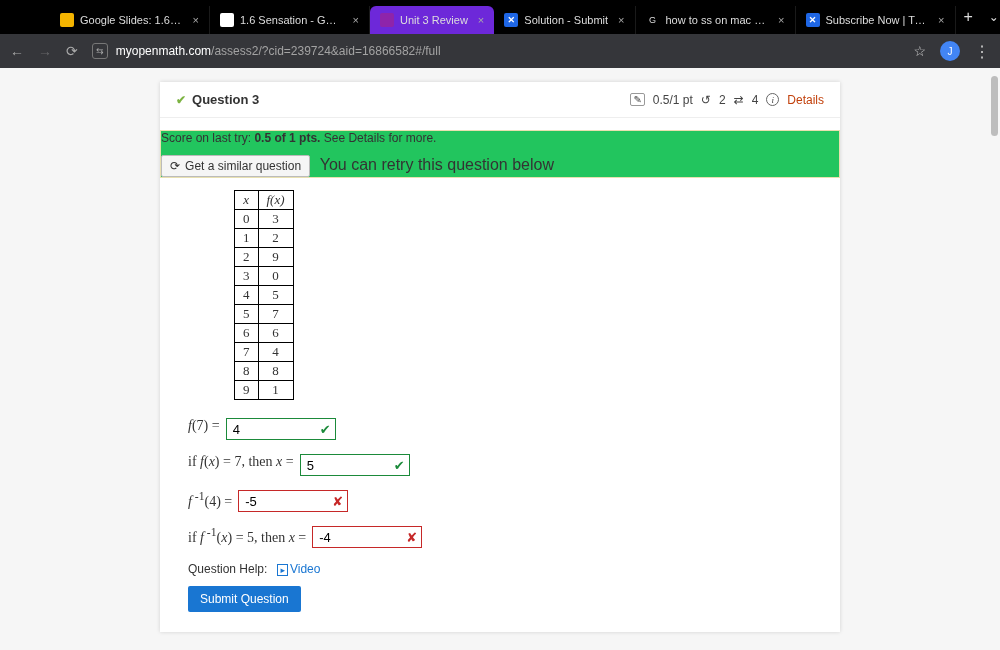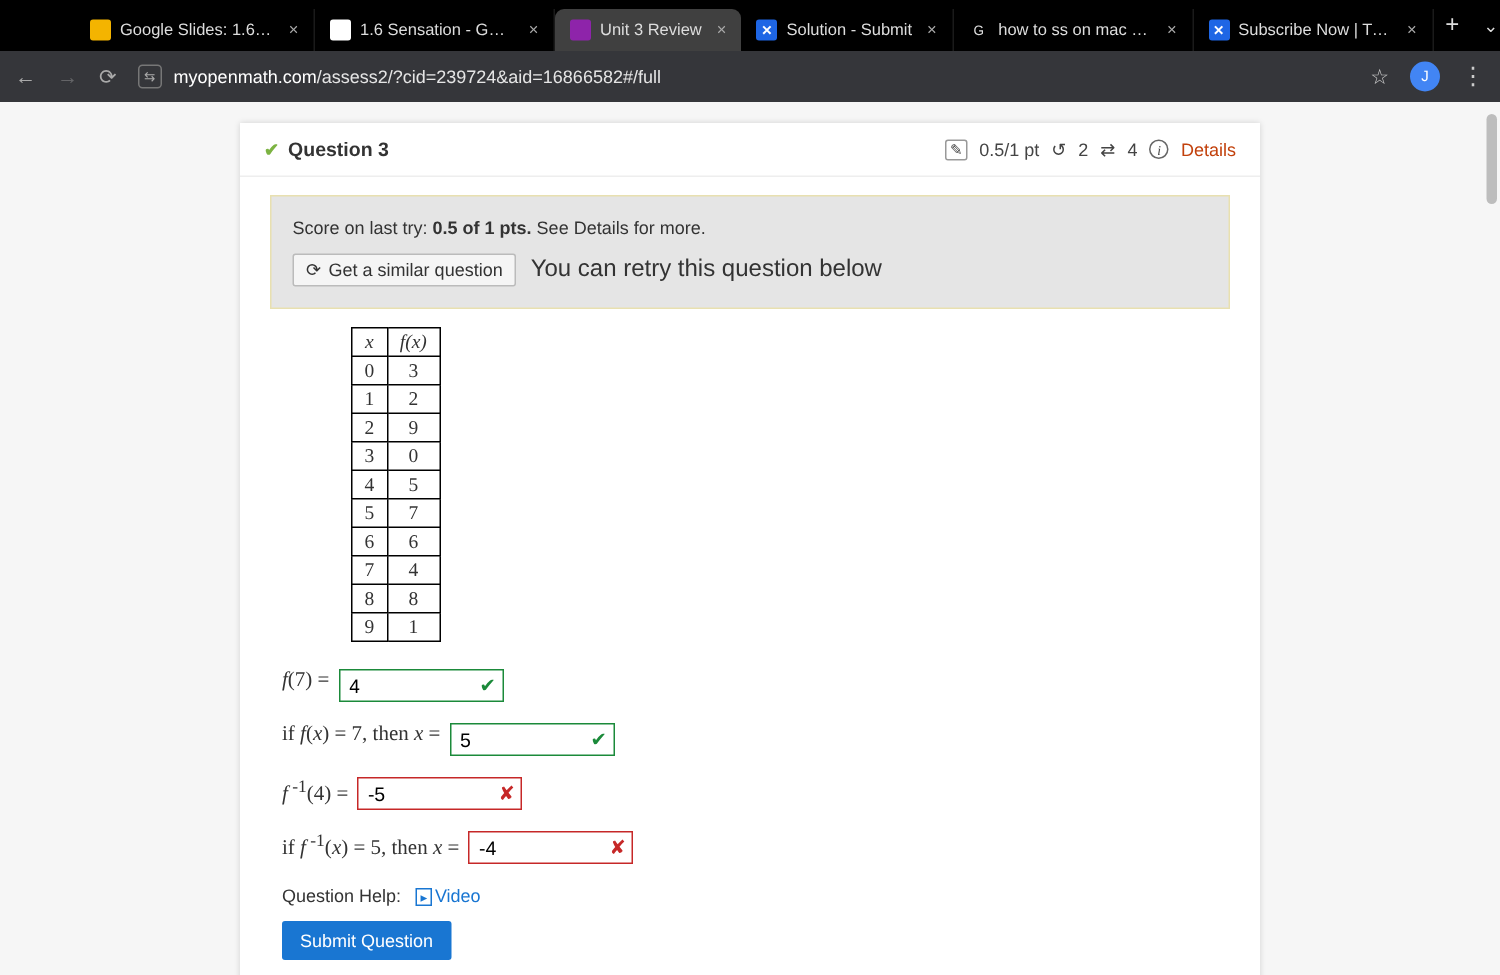--- a/index.html
+++ b/index.html
@@ -29,21 +29,21 @@
     height: 28px;
     font-size: 11px;
     color: #ddd;
     max-width: 160px;
     border-right: 1px solid rgba(255,255,255,0.1);
     gap: 6px;
     position: relative;
     top: 3px;
     cursor: pointer;
   }
-  .tab.active { background: #404040; border-radius: 6px 6px 0 0; border-right:none;}
+  .tab.active { background: #6d28d9; border-radius: 6px 6px 0 0; border-right:none;}
   .tab .ttext { white-space: nowrap; overflow: hidden; text-overflow: ellipsis; flex:1;}
   .tab .tx { font-size: 11px; color: #aaa; padding-left:4px;}
   .favicon {
     width: 14px; height: 14px; border-radius: 2px; flex-shrink:0;
     display:flex;align-items:center;justify-content:center;font-size:9px;
   }
   .f-slides{background:#f4b400;}
   .f-gsearch{background:#fff;}
   .f-unit{background:#8e24aa;}
   .f-gauth{background:#1e66e5;color:#fff;font-weight:bold;}
@@ -74,21 +74,21 @@
     padding:10px 16px;border-bottom:1px solid #eee;
   }
   .qtitle{display:flex;align-items:center;gap:6px;font-weight:bold;}
   .qcheck{color:#7cb342;font-size:12px;}
   .qmeta{display:flex;align-items:center;gap:8px;color:#444;font-size:12px;}
   .qmeta .micon{border:1px solid #999;border-radius:2px;padding:0 2px;font-size:10px;display:inline-flex;align-items:center;}
   .details-link{color:#c2410c;cursor:pointer;}
   .qmeta .iicon{width:13px;height:13px;border:1px solid #666;border-radius:50%;display:inline-flex;align-items:center;justify-content:center;font-size:9px;font-family:serif;font-style:italic;}
 
   .scorebox{
-    margin:12px 20px;padding:14px;background:#e5e5e5;border:1px solid #e8e0b0;
+    margin:12px 0;background:#22c55e;border:1px solid #e8e0b0;
   }
   .scorebox .line1{font-size:12px;margin-bottom:10px;}
   .scorebox .line1 b{font-weight:bold;}
   .similar-btn{
     display:inline-flex;align-items:center;gap:5px;
     border:1px solid #bbb;background:#f5f5f5;padding:3px 8px;font-size:12px;cursor:pointer;border-radius:2px;
   }
   .retry-text{font-size:16px;margin-left:6px;}
 
   .content{padding:0 28px;}
@@ -167,21 +167,21 @@
     </div>
     <span class="tab-new">+</span>
     <span class="tab-drop">⌄</span>
   </div>
   <div class="toolbar">
     <span class="navicon">←</span>
     <span class="navicon" style="opacity:.4">→</span>
     <span class="navicon">⟳</span>
     <span class="urlbox">
       <span class="site-icon">⇆</span>
-      <span><span class="domain">myopenmath.com</span><span style="color:#e5e5e5">/assess2/?cid=239724&amp;aid=16866582#/full</span></span>
+      <span><span class="domain">myopenmath.com</span><span style="color:#a3a3a3">/assess2/?cid=239724&amp;aid=16866582#/full</span></span>
     </span>
     <span class="star">☆</span>
     <span class="avatar">J</span>
     <span class="dots">⋮</span>
   </div>
 </div>
 
 <div class="page-bg">
   <div class="sheet">
 

